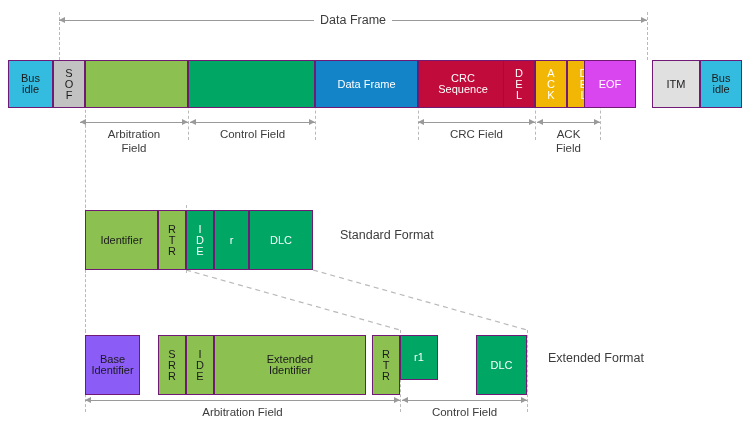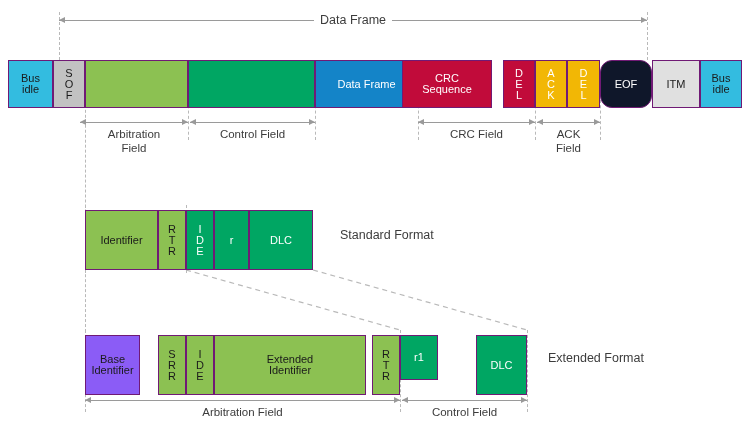--- a/index.html
+++ b/index.html
@@ -99,21 +99,21 @@
           <span>F</span>
         </span>
       </div>
       <div class="cell" style="left: 85px; top: 60px; width: 103px; height: 48px; background: rgb(140, 193, 82); color: rgb(26, 26, 26);"></div>
       <div class="cell" style="left: 188px; top: 60px; width: 127px; height: 48px; background: rgb(0, 166, 99); color: rgb(255, 255, 255);"></div>
       <div class="cell" style="left: 315px; top: 60px; width: 103px; height: 48px; background: rgb(20, 132, 200); color: rgb(255, 255, 255);">
         <span class="stack">
           <span>Data Frame</span>
         </span>
       </div>
-      <div class="cell" style="left: 402px; top: 60px; width: 90px; height: 48px; background: rgb(193, 11, 58); color: rgb(255, 255, 255);">
+      <div class="cell" style="left: 418px; top: 60px; width: 90px; height: 48px; background: rgb(193, 11, 58); color: rgb(255, 255, 255);">
         <span class="stack">
           <span>CRC</span>
           <span>Sequence</span>
         </span>
       </div>
       <div class="cell vert" style="left: 503px; top: 60px; width: 32px; height: 48px; background: rgb(193, 11, 58); color: rgb(255, 255, 255);">
         <span class="stack">
           <span>D</span>
           <span>E</span>
           <span>L</span>
@@ -126,21 +126,21 @@
           <span>K</span>
         </span>
       </div>
       <div class="cell vert" style="left: 567px; top: 60px; width: 33px; height: 48px; background: rgb(242, 183, 5); color: rgb(255, 255, 255);">
         <span class="stack">
           <span>D</span>
           <span>E</span>
           <span>L</span>
         </span>
       </div>
-      <div class="cell" style="left: 600px; top: 60px; width: 52px; height: 48px; background: #0f172a; color: rgb(255, 255, 255); border-radius: 12px;">
+      <div class="cell" style="left: 584px; top: 60px; width: 52px; height: 48px; background: #d946ef; color: rgb(255, 255, 255);">
         <span class="stack">
           <span>EOF</span>
         </span>
       </div>
       <div class="cell" style="left: 652px; top: 60px; width: 48px; height: 48px; background: rgb(224, 224, 224); color: rgb(26, 26, 26);">
         <span class="stack">
           <span>ITM</span>
         </span>
       </div>
       <div class="cell" style="left: 700px; top: 60px; width: 42px; height: 48px; background: rgb(51, 188, 224); color: rgb(26, 26, 26);">

